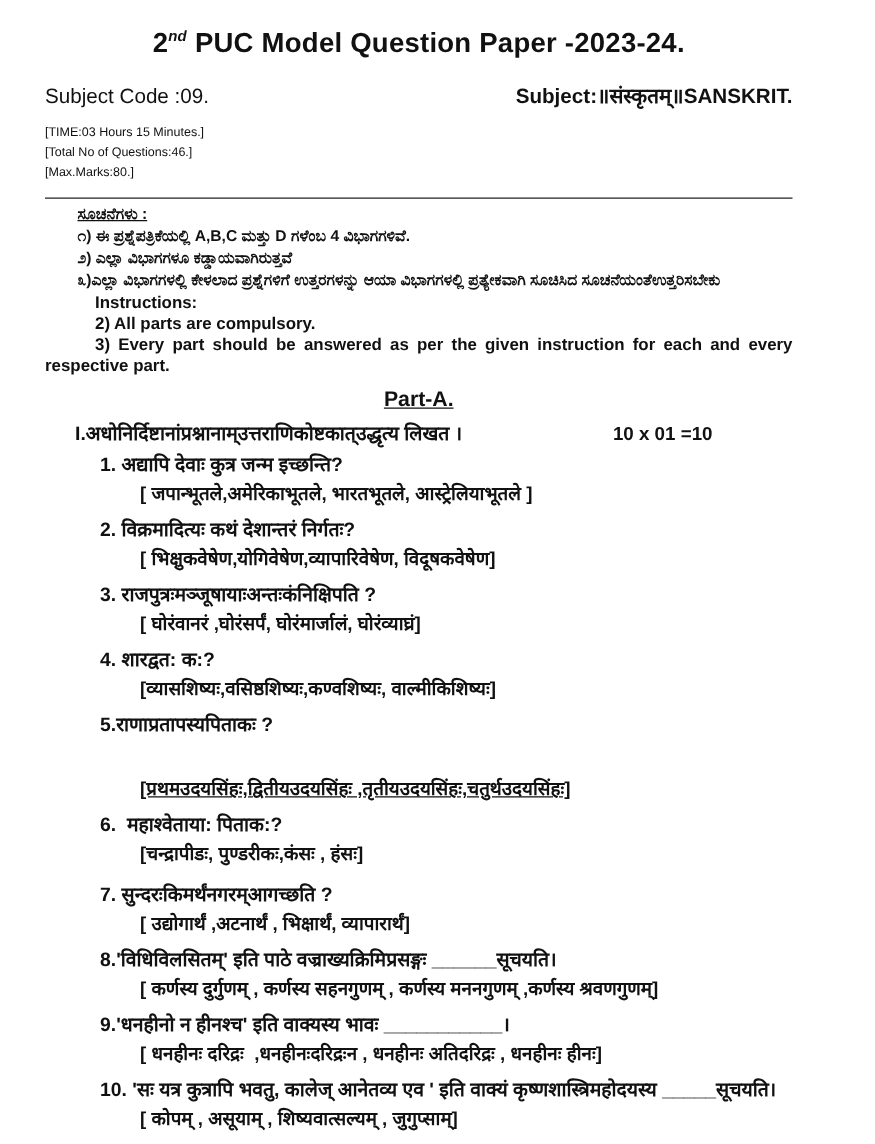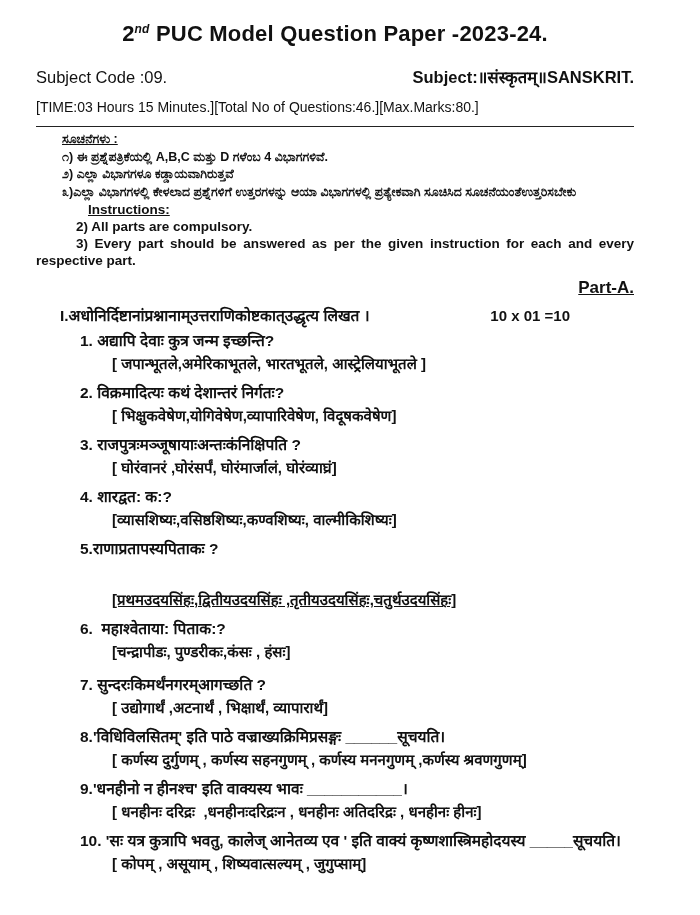--- a/index.html
+++ b/index.html
@@ -36,24 +36,26 @@
     justify-content: space-between;
     align-items: baseline;
     font-size: 16.5px;
     line-height: 21px;
     font-weight: 400;
   }
   .subject-name { font-weight: 600; }
   .meta-row {
     margin-top: 11px;
     display: flex;
+    justify-content: space-between;
     align-items: baseline;
-    font-size: 14px;
+    font-size: 10px;
     line-height: 16px;
     font-weight: 400;
+    flex-direction: column;
   }
   .divider {
     margin: 11px 0 4px 0;
     border: none;
     border-top: 1.6px solid #222;
   }
   .kn-block {
     padding-left: 26px;
     font-size: 12.5px;
     line-height: 17.5px;
@@ -64,30 +66,29 @@
     padding-left: 16px;
     text-indent: -16px;
     text-align: justify;
   }
   .inst-block {
     font-size: 13.5px;
     line-height: 17px;
     font-weight: 700;
   }
   .inst-heading {
-    margin-left: 52px;
-    text-decoration: underline;
+    margin-left: 40px;
   }
   .inst-item {
     text-indent: 40px;
     text-align: justify;
   }
   .part-heading {
     margin-top: 8px;
-    text-align: right;
+    text-align: center;
     font-size: 17px;
     line-height: 21px;
     font-weight: 700;
   }
   .part-heading span { text-decoration: underline; }
   .section-line {
     margin-top: 6px;
     display: flex;
     align-items: flex-end;
     padding-left: 24px;

